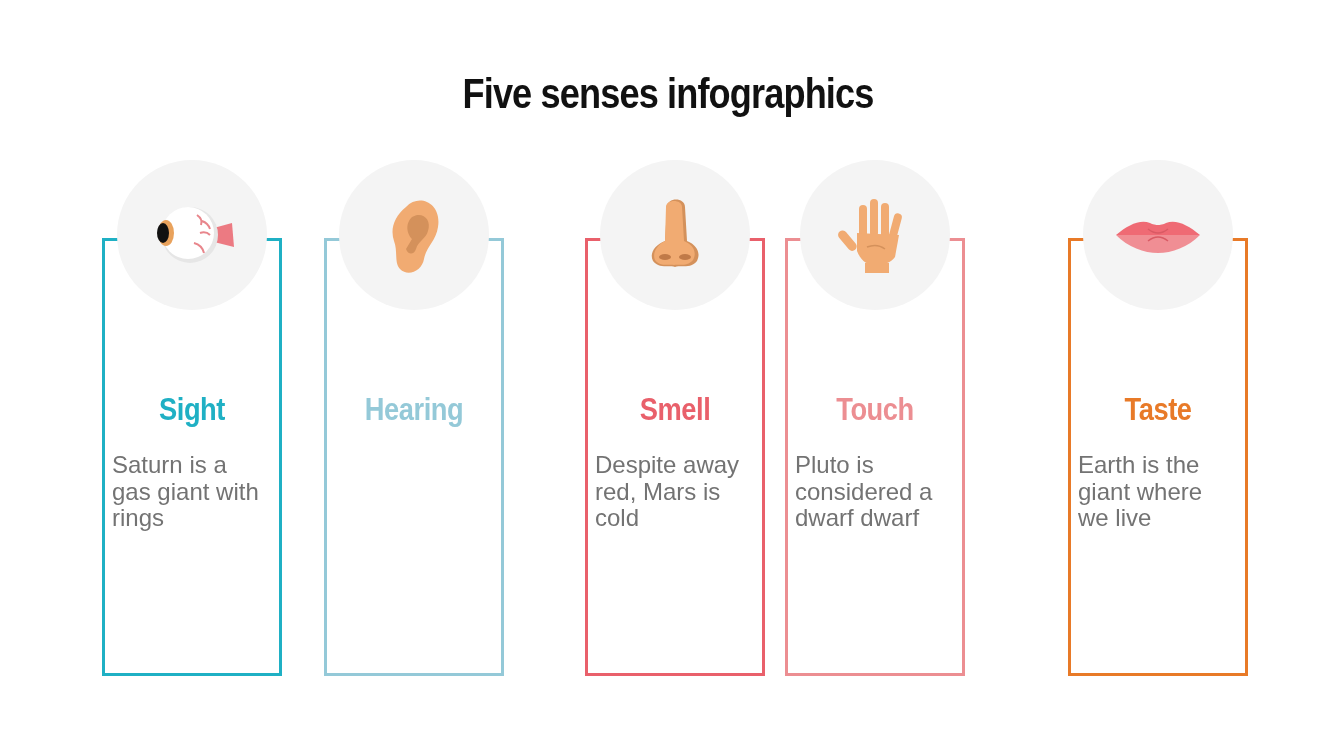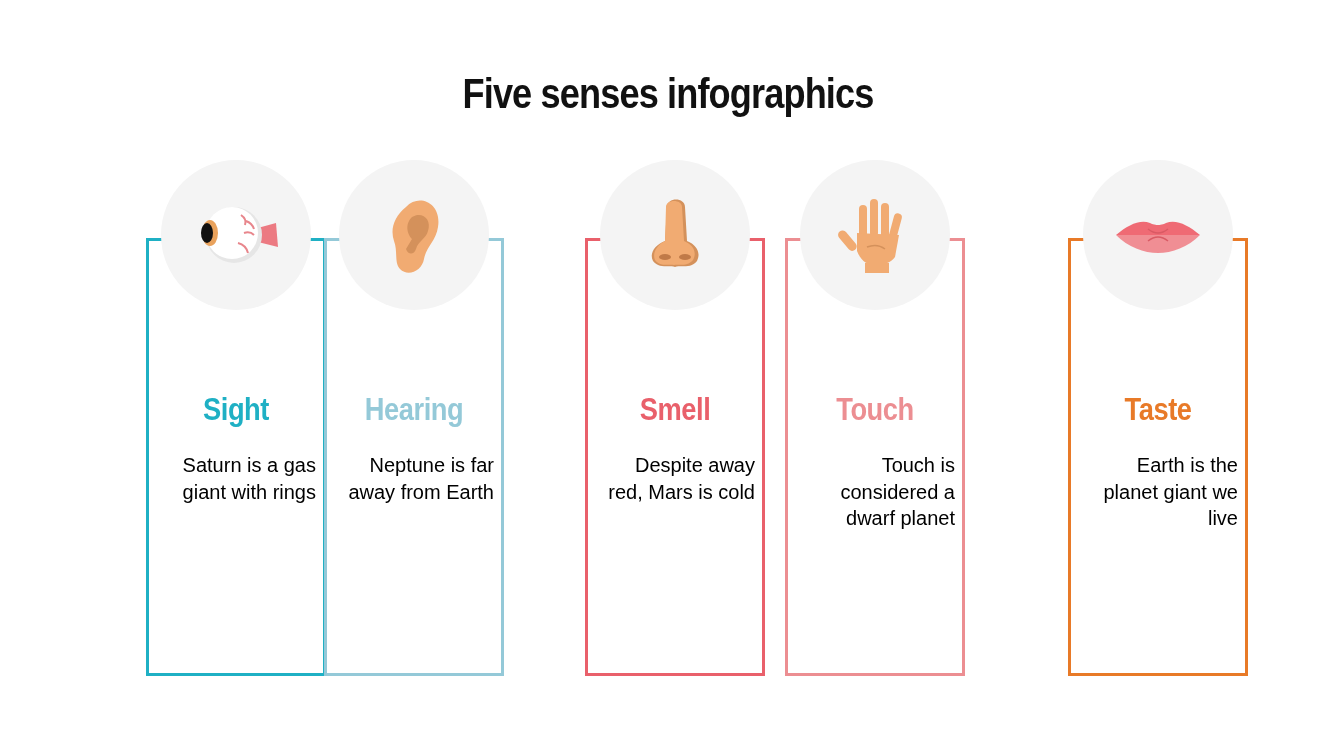--- a/index.html
+++ b/index.html
@@ -23,30 +23,30 @@
     border-radius: 50%; background: #f4f4f4;
     display: flex; align-items: center; justify-content: center;
   }
   .circle svg { width: 100px; height: 100px; }
   .label {
     position: absolute; left: 0; width: 180px; top: 232px; text-align: center;
     font-weight: bold; font-size: 31px; letter-spacing: -0.5px;
     transform: scaleX(0.88); transform-origin: center;
   }
   .desc {
-    position: absolute; left: 10px; width: 160px; top: 292px; text-align: right;
-    font-size: 20px; line-height: 26.5px; color: #000000;
+    position: absolute; left: 10px; width: 160px; top: 292px; text-align: left;
+    font-size: 24px; line-height: 26.5px; color: #737373;
   }
 </style>
 </head>
 <body>
 
 <div class="title">Five senses infographics</div>
 
-<div class="card" style="left:102px;margin-left:44px;">
+<div class="card" style="left:102px;">
   <div class="box" style="border-color:#1fb0c4;"></div>
   <div class="circle">
     <svg viewBox="0 0 100 100">
       <polygon points="68,44 90,38 92,62 68,56" fill="#ec7a82"></polygon>
       <circle cx="48" cy="50" r="28" fill="#e6e6e6"></circle>
       <circle cx="46" cy="48" r="26" fill="#ffffff"></circle>
       <path d="M55,30 q6,4 4,10 M60,36 q6,2 8,8 M52,58 q8,2 10,10 M58,48 q6,-2 10,2" stroke="#e8868c" stroke-width="2" fill="none"></path>
       <ellipse cx="24" cy="48" rx="8" ry="13" fill="#e9a25c"></ellipse>
       <ellipse cx="21" cy="48" rx="6" ry="10" fill="#111111"></ellipse>
     </svg>
@@ -57,21 +57,20 @@
 
 <div class="card" style="left:324px;">
   <div class="box" style="border-color:#94c9d8;"></div>
   <div class="circle">
     <svg viewBox="0 0 100 100">
       <path d="M42,22 C55,8 78,18 74,42 C72,56 62,62 60,74 C58,86 44,92 36,84 C30,78 34,66 30,56 C26,44 30,32 42,22 Z" fill="#f1ab72"></path>
       <path d="M48,32 C58,26 68,34 64,46 C62,54 54,56 52,64 C50,70 44,70 42,64 L48,54 C44,50 40,40 48,32 Z" fill="#d4915b"></path>
     </svg>
   </div>
   <div class="label" style="color:#94c9d8;">Hearing</div>
-  <div class="desc">Neptune is far away from Earth</div>
 </div>
 
 <div class="card" style="left:585px;">
   <div class="box" style="border-color:#e9606b;"></div>
   <div class="circle">
     <svg viewBox="0 0 100 100">
       <path d="M42,22 C42,12 60,12 60,22 L62,56 C72,60 76,68 72,76 C66,84 56,80 50,82 C44,80 34,84 28,76 C24,68 30,60 40,56 Z" fill="#d4915b"></path>
       <path d="M41,22 C41,14 57,14 57,22 L59,56 C69,60 72,68 68,75 C62,82 54,79 49,80 C44,79 35,82 30,75 C27,68 32,60 40,56 Z" fill="#f1ab72"></path>
       <ellipse cx="40" cy="72" rx="6" ry="3" fill="#c07a48"></ellipse>
       <ellipse cx="60" cy="72" rx="6" ry="3" fill="#c07a48"></ellipse>
@@ -89,27 +88,27 @@
       <rect x="45" y="14" width="8" height="38" rx="4" fill="#f1ab72"></rect>
       <rect x="56" y="18" width="8" height="36" rx="4" fill="#f1ab72"></rect>
       <rect x="66" y="28" width="8" height="30" rx="4" fill="#f1ab72" transform="rotate(15 70 43)"></rect>
       <rect x="18" y="44" width="9" height="24" rx="4.5" fill="#f1ab72" transform="rotate(-40 22 56)"></rect>
       <path d="M32,48 L74,50 L70,72 C66,78 58,80 50,80 C42,80 36,76 32,66 Z" fill="#f1ab72"></path>
       <path d="M42,62 q10,-4 18,2" stroke="#d4915b" stroke-width="1.5" fill="none"></path>
       <rect x="40" y="78" width="24" height="10" fill="#f1ab72"></rect>
     </svg>
   </div>
   <div class="label" style="color:#ec8e92;">Touch</div>
-  <div class="desc">Touch is considered a dwarf planet</div>
+  <div class="desc">Pluto is considered a dwarf dwarf</div>
 </div>
 
 <div class="card" style="left:1052px;margin-left:16px;">
   <div class="box" style="border-color:#e87a28;"></div>
   <div class="circle">
     <svg viewBox="0 0 100 100">
       <path d="M8,50 C20,40 32,34 42,38 C46,40 50,40 50,40 C50,40 54,40 58,38 C68,34 80,40 92,50 Z" fill="#ef6a74"></path>
       <path d="M8,50 L92,50 C80,62 64,68 50,68 C36,68 20,62 8,50 Z" fill="#f08e94"></path>
       <path d="M40,44 q10,8 20,0 M40,56 q10,-8 20,0" stroke="#d95a64" stroke-width="1.5" fill="none"></path>
     </svg>
   </div>
   <div class="label" style="color:#e87a28;">Taste</div>
-  <div class="desc">Earth is the planet giant we live</div>
+  <div class="desc">Earth is the giant where we live</div>
 </div>
 
 </body></html>

